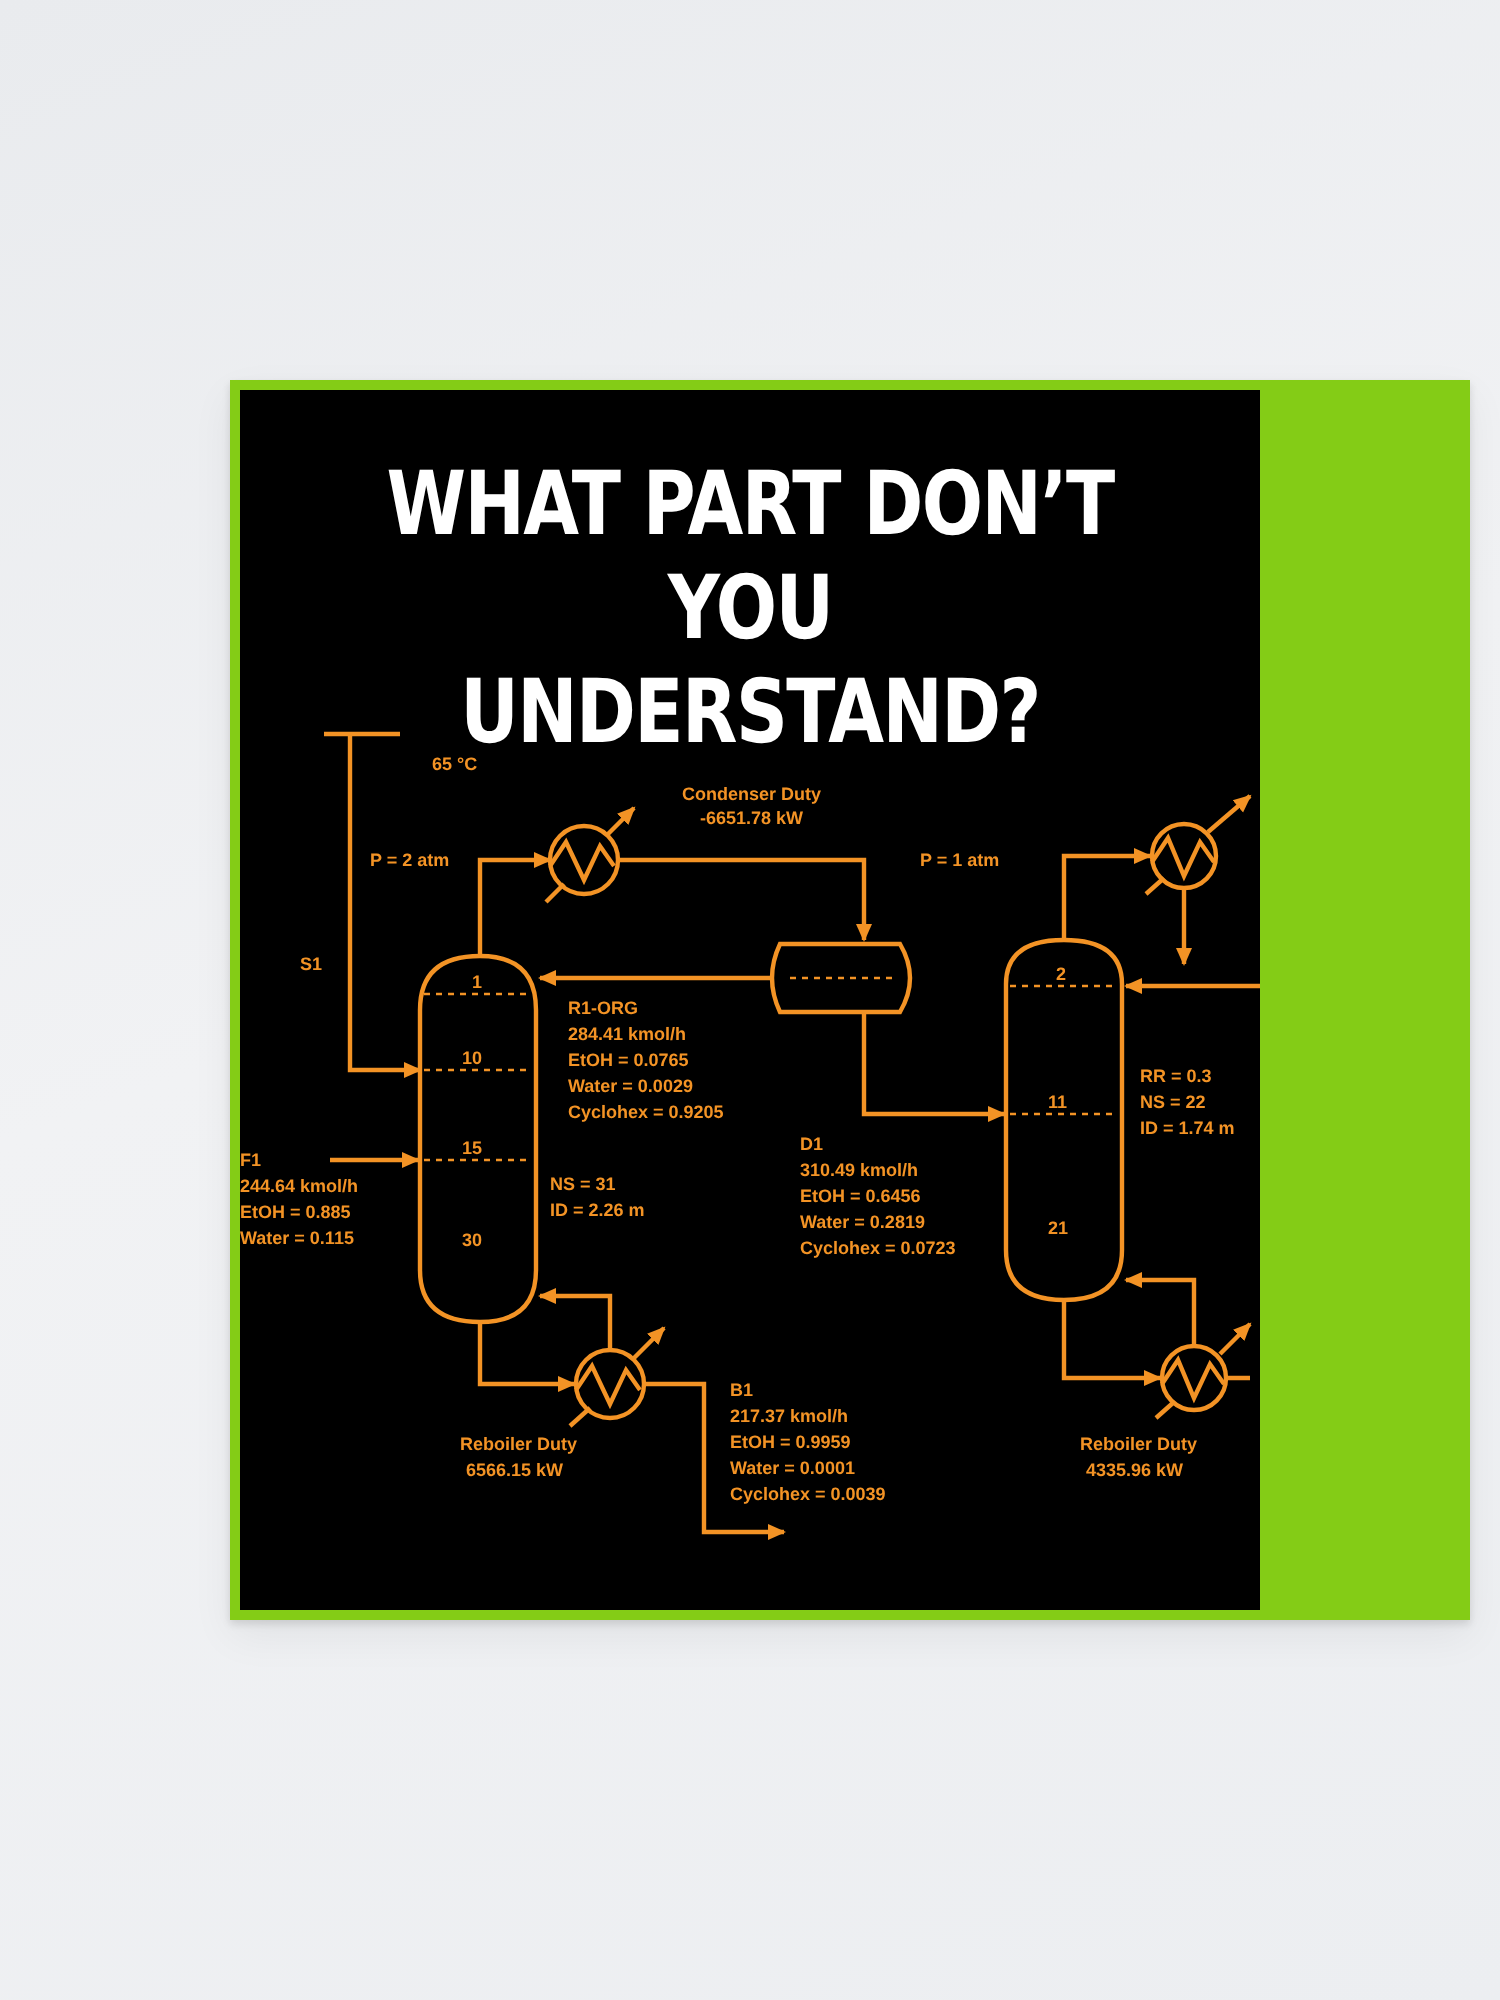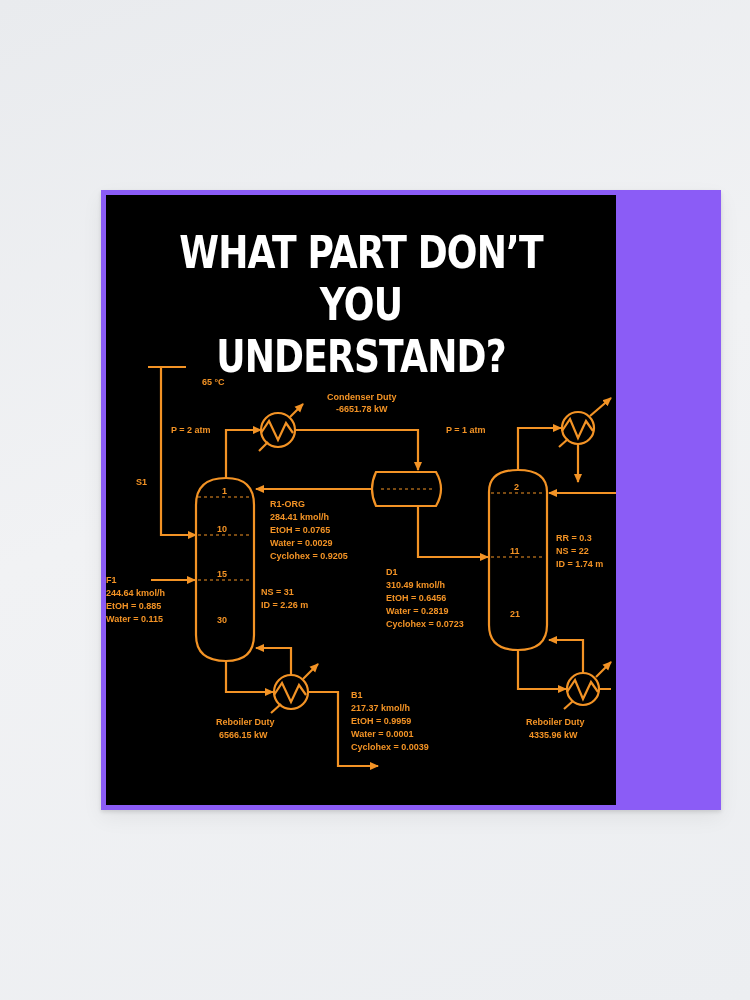--- a/index.html
+++ b/index.html
@@ -3,22 +3,22 @@
 <meta charset="utf-8">
 <style>
   html, body { margin:0; padding:0; }
   body {
     width:750px; height:1000px; overflow:hidden;
     background: linear-gradient(160deg, #e9ebee 0%, #f1f2f4 45%, #eceef1 100%);
     font-family: "Liberation Sans", sans-serif;
     position:relative;
   }
   .poster {
-    position:absolute; left:101px; top:190px; width:620px; height:620px;
-    background:#8b5cf6;
+    position:absolute; left:115px; top:190px; width:620px; height:620px;
+    background:#84cc16;
     box-shadow: 0 2px 4px rgba(0,0,0,0.12), 0 8px 20px rgba(0,0,0,0.06);
   }
   .art {
     position:absolute; left:5px; top:5px; width:510px; height:610px;
     background:#000000; overflow:hidden;
   }
   .headline {
     position:absolute; left:0; top:32px; width:510px; text-align:center;
     color:#ffffff; font-family:"DejaVu Sans", sans-serif; font-weight:bold;
     font-size:44px; line-height:52px; letter-spacing:-1px;

